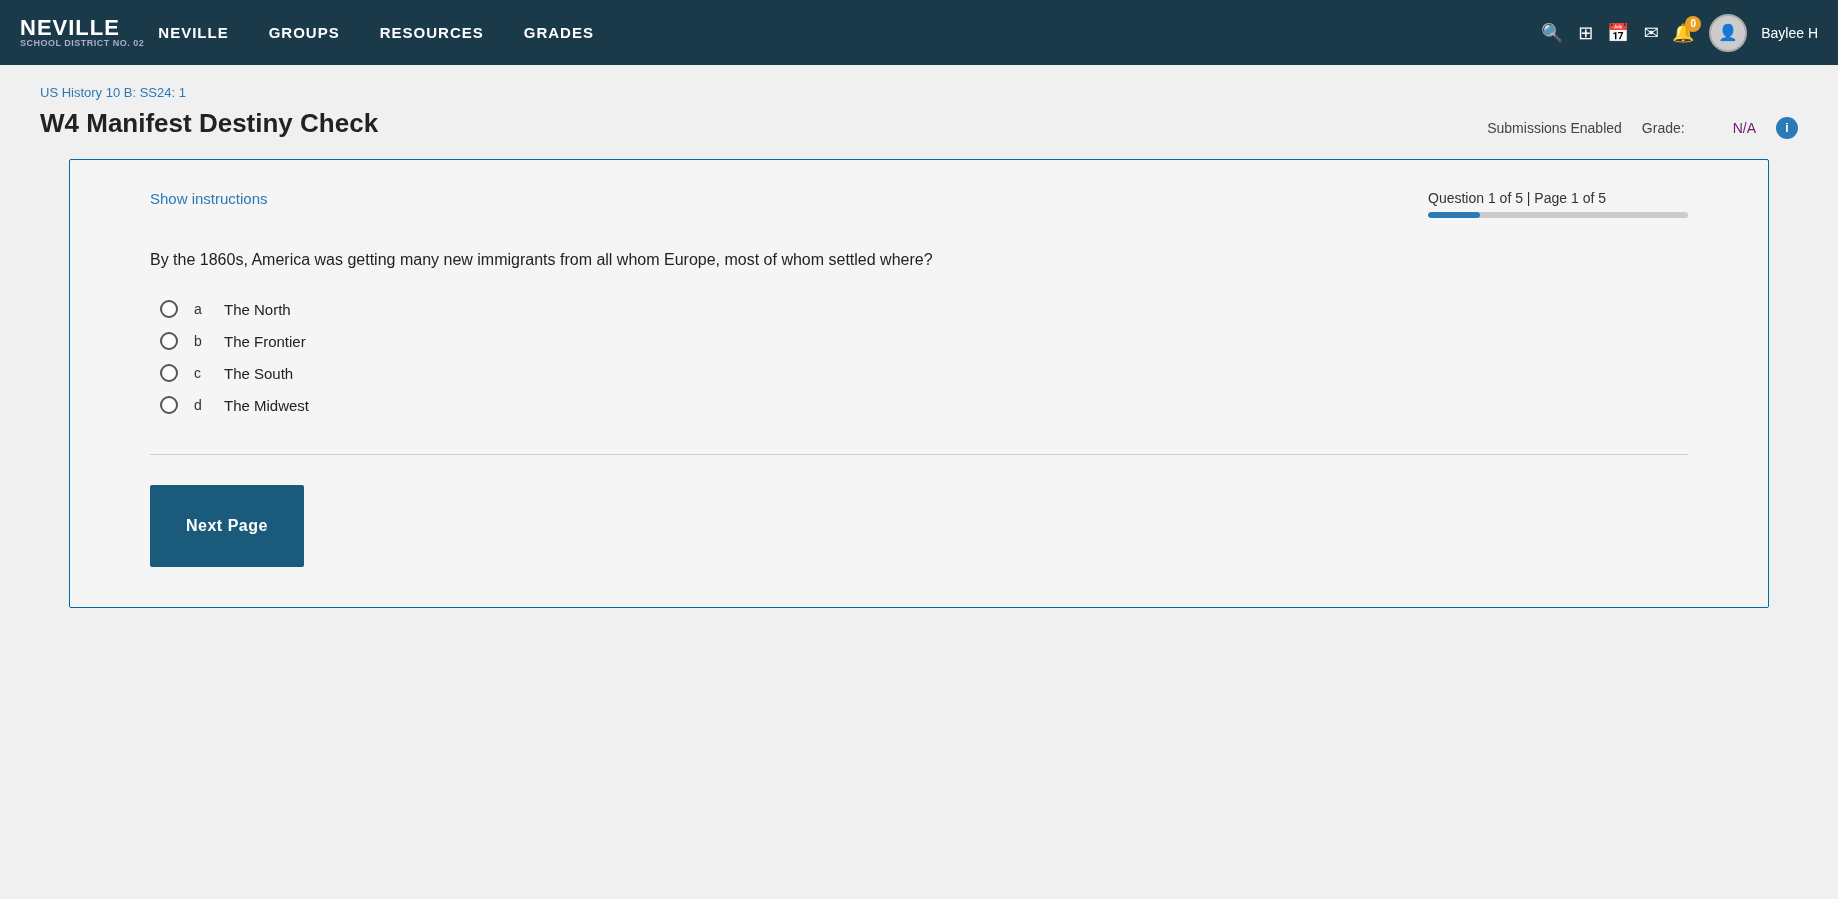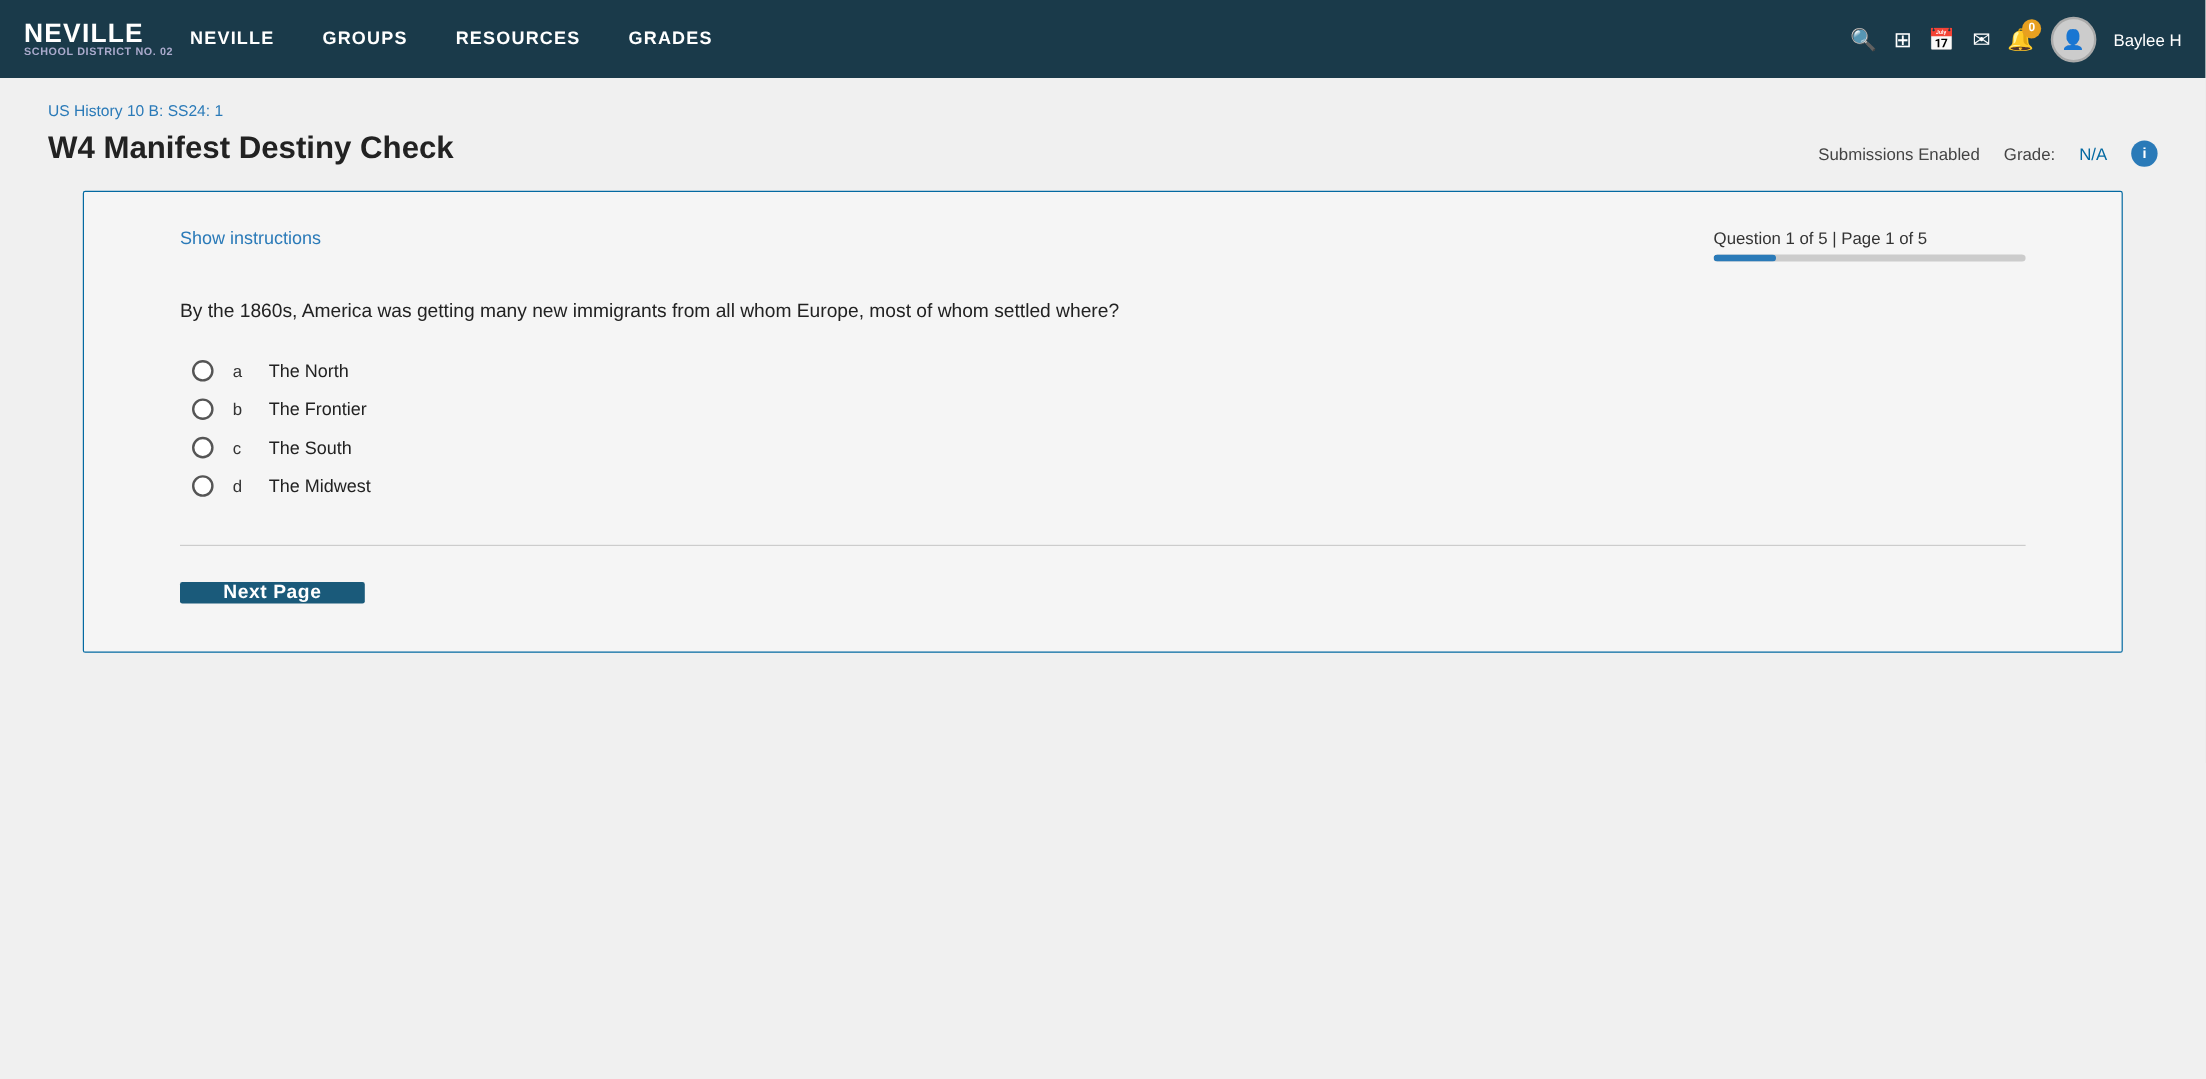--- a/index.html
+++ b/index.html
@@ -117,21 +117,22 @@
     .submissions-enabled {
       color: #444;
       font-size: 14px;
     }
     .grade-label {
       font-size: 14px;
       color: #444;
     }
     .grade-value {
       font-size: 14px;
-      color: #0369a1;
+      color: #701a75;
+      margin-left: 28px;
     }
     .grade-icon {
       width: 22px; height: 22px;
       background: #2a7ab8;
       border-radius: 50%;
       display: inline-flex; align-items: center; justify-content: center;
       color: white; font-size: 12px; font-weight: bold;
       cursor: pointer;
     }
 
@@ -237,21 +238,21 @@
     .divider {
       border: none;
       border-top: 1px solid #ccc;
       margin: 20px 0 30px 0;
     }
 
     .next-page-btn {
       background: #1a5a7a;
       color: white;
       border: none;
-      padding: 0 36px;
+      padding: 32px 36px;
       font-size: 16px;
       font-weight: 600;
       cursor: pointer;
       border-radius: 2px;
       letter-spacing: 0.5px;
     }
   </style>
 </head>
 <body>
 

